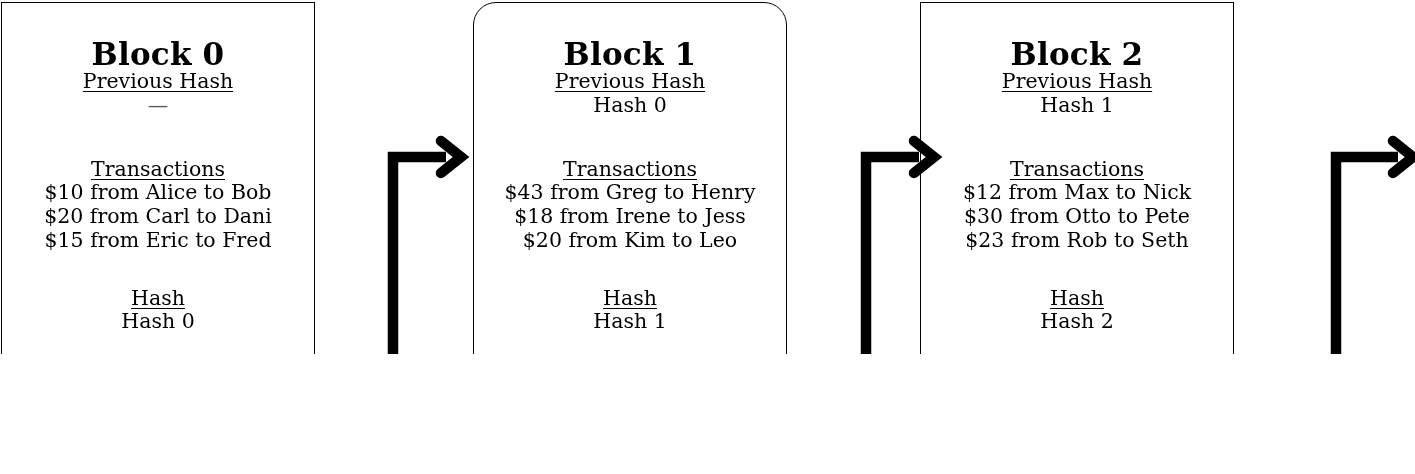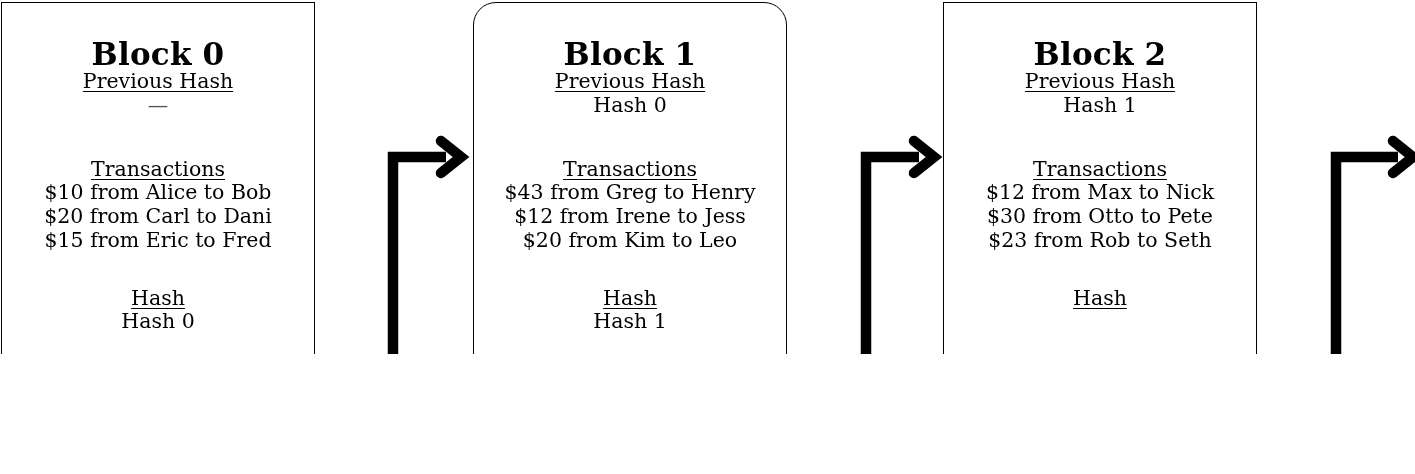--- a/index.html
+++ b/index.html
@@ -25,21 +25,21 @@
     top: 2px;
     width: 314px;
     height: 468px;
     box-sizing: border-box;
     border: 1.6px solid #000000;
     background: #ffffff;
     text-align: center;
   }
   #block-0 { left: 1px; }
   #block-1 { left: 473px; border-radius: 23px; }
-  #block-2 { left: 943px; }
+  #block-2 { left: 920px; }
 
   .block-title {
     font-size: 31px;
     font-weight: bold;
     line-height: 1;
     margin-top: 36px;
     letter-spacing: 0.2px;
   }
 
   .section {
@@ -121,21 +121,21 @@
     <div class="block-title">Block 1</div>
 
     <div class="section sec-prevhash">
       <div class="section-label">Previous Hash</div>
       <div class="section-value">Hash 0</div>
     </div>
 
     <div class="section sec-transactions">
       <div class="section-label">Transactions</div>
       <div class="tx-line">$43 from Greg to Henry</div>
-      <div class="tx-line">$12 from Irene to Jess</div>
+      <div class="tx-line">$18 from Irene to Jess</div>
       <div class="tx-line">$20 from Kim to Leo</div>
     </div>
 
     <div class="section sec-hash">
       <div class="section-label">Hash</div>
       <div class="section-value">Hash 1</div>
     </div>
   </div>
 
   <div class="block" id="block-2">
@@ -148,20 +148,21 @@
 
     <div class="section sec-transactions">
       <div class="section-label">Transactions</div>
       <div class="tx-line">$12 from Max to Nick</div>
       <div class="tx-line">$30 from Otto to Pete</div>
       <div class="tx-line">$23 from Rob to Seth</div>
     </div>
 
     <div class="section sec-hash">
       <div class="section-label">Hash</div>
+      <div class="section-value">Hash 2</div>
     </div>
   </div>
 
   <div class="arrow" id="arrow-0">
     <svg viewBox="0 0 160 474" xmlns="http://www.w3.org/2000/svg">
       <path d="M 8 425 L 78 425 L 78 157 L 131 157" fill="none" stroke="#000000" stroke-width="10.5" stroke-linecap="butt" stroke-linejoin="miter"></path>
       <path d="M 126 141 L 146 157 L 126 173" fill="none" stroke="#000000" stroke-width="10.5" stroke-linecap="round" stroke-linejoin="miter"></path>
     </svg>
   </div>
 

